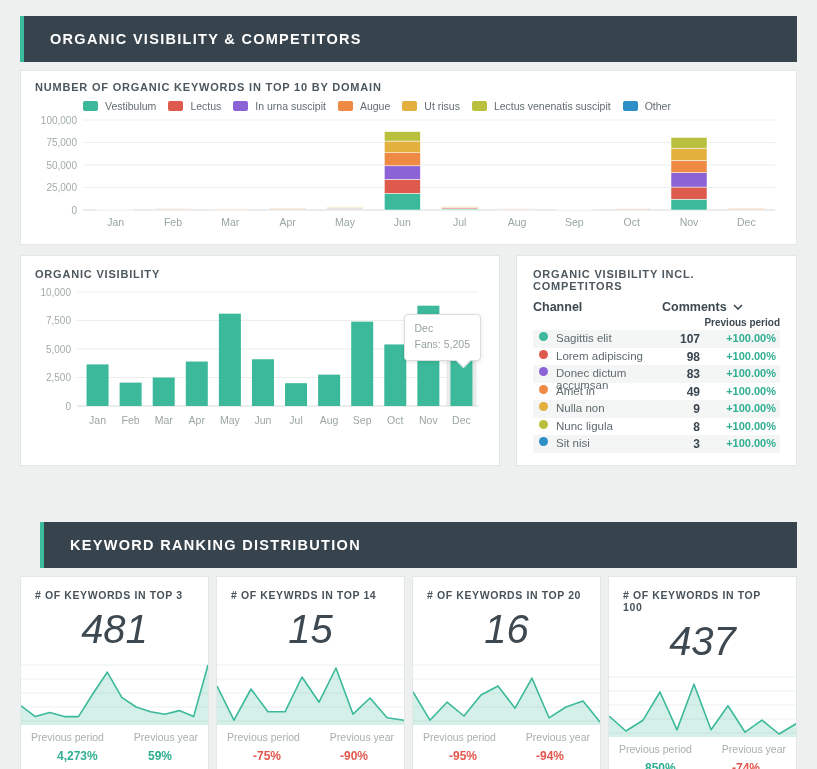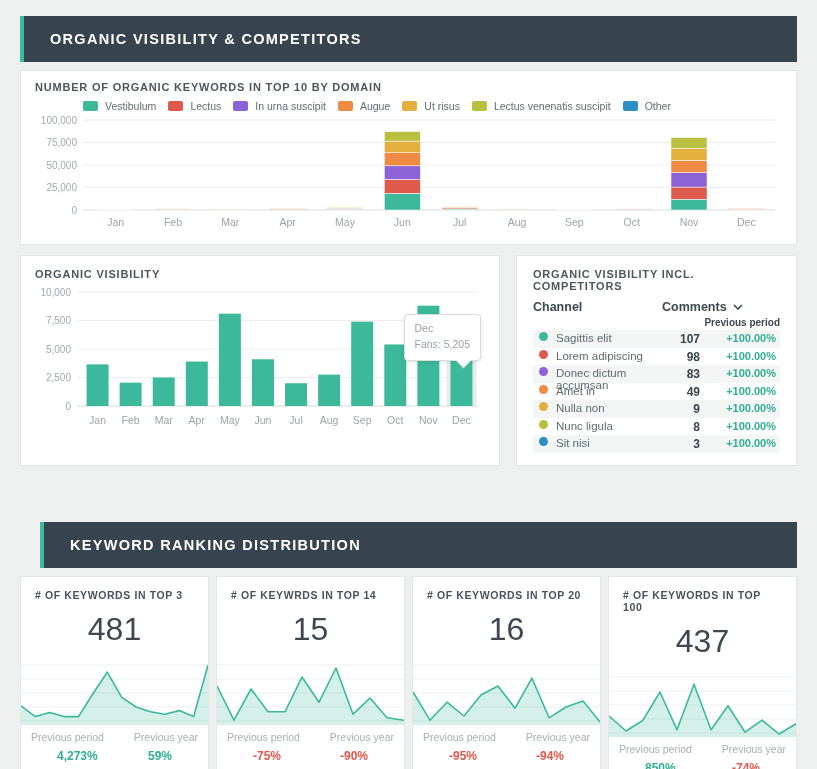--- a/index.html
+++ b/index.html
@@ -45,21 +45,21 @@
   .trow { display:flex; padding:2px 4px 2px 6px; height:17.5px; font-size:11.5px; color:#5f6b6e; }
   .trow:nth-child(odd) { background:#f4f6f6; }
   .trow .dot { width:9px; height:9px; border-radius:50%; margin-right:8px; flex:0 0 auto; }
   .trow .name { flex:1; }
   .trow .val { width:34px; text-align:right; font-weight:bold; color:#39454e; font-size:12px; }
   .trow .pct { width:76px; text-align:right; font-weight:bold; font-size:11px; }
 
   .cards { display:flex; gap:7px; margin-top:2px; }
   .card { flex:1; background:#fff; border:1px solid #e4e7e7; padding:12px 0 12px; }
   .card-title { font-size:10.5px; font-weight:bold; letter-spacing:0.6px; color:#47525a; padding:0 14px; }
-  .card-value { text-align:center; font-size:32px; color:#3d4850; margin:10px 0 14px; line-height:36px; }
+  .card-value { text-align:center; font-size:40px; color:#3d4850; margin:10px 0 14px; line-height:36px;font-style:italic; }
   .card-spark { display:block; width:100%; height:66px; }
   .card-foot-labels { display:flex; justify-content:space-between; padding:4px 10px 0; font-size:10.5px; color:#a8afaf; }
   .card-foot-values { display:flex; justify-content:space-between; padding:6px 36px 0; font-size:12px; font-weight:bold; }
 </style>
 </head>
 <body>
 
 <div class="page">
 
   <div class="section-header">

